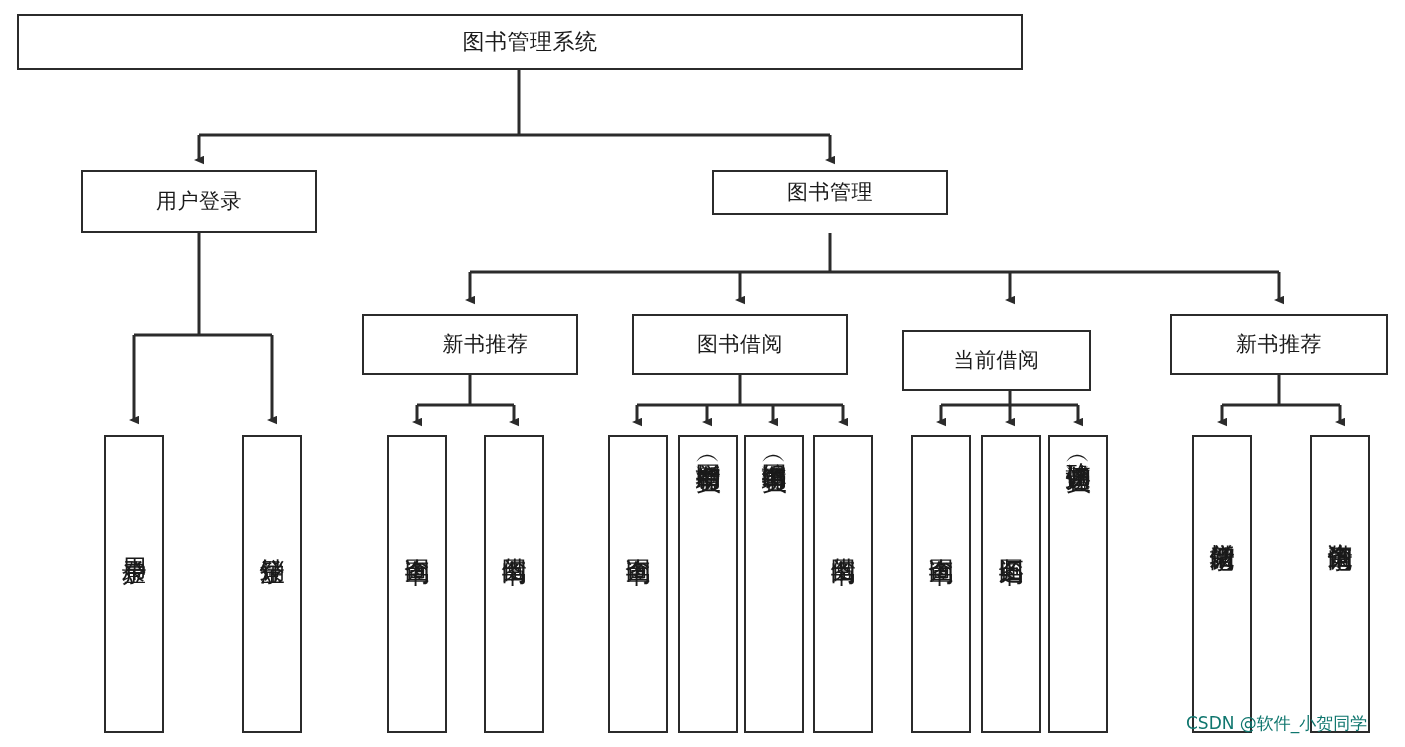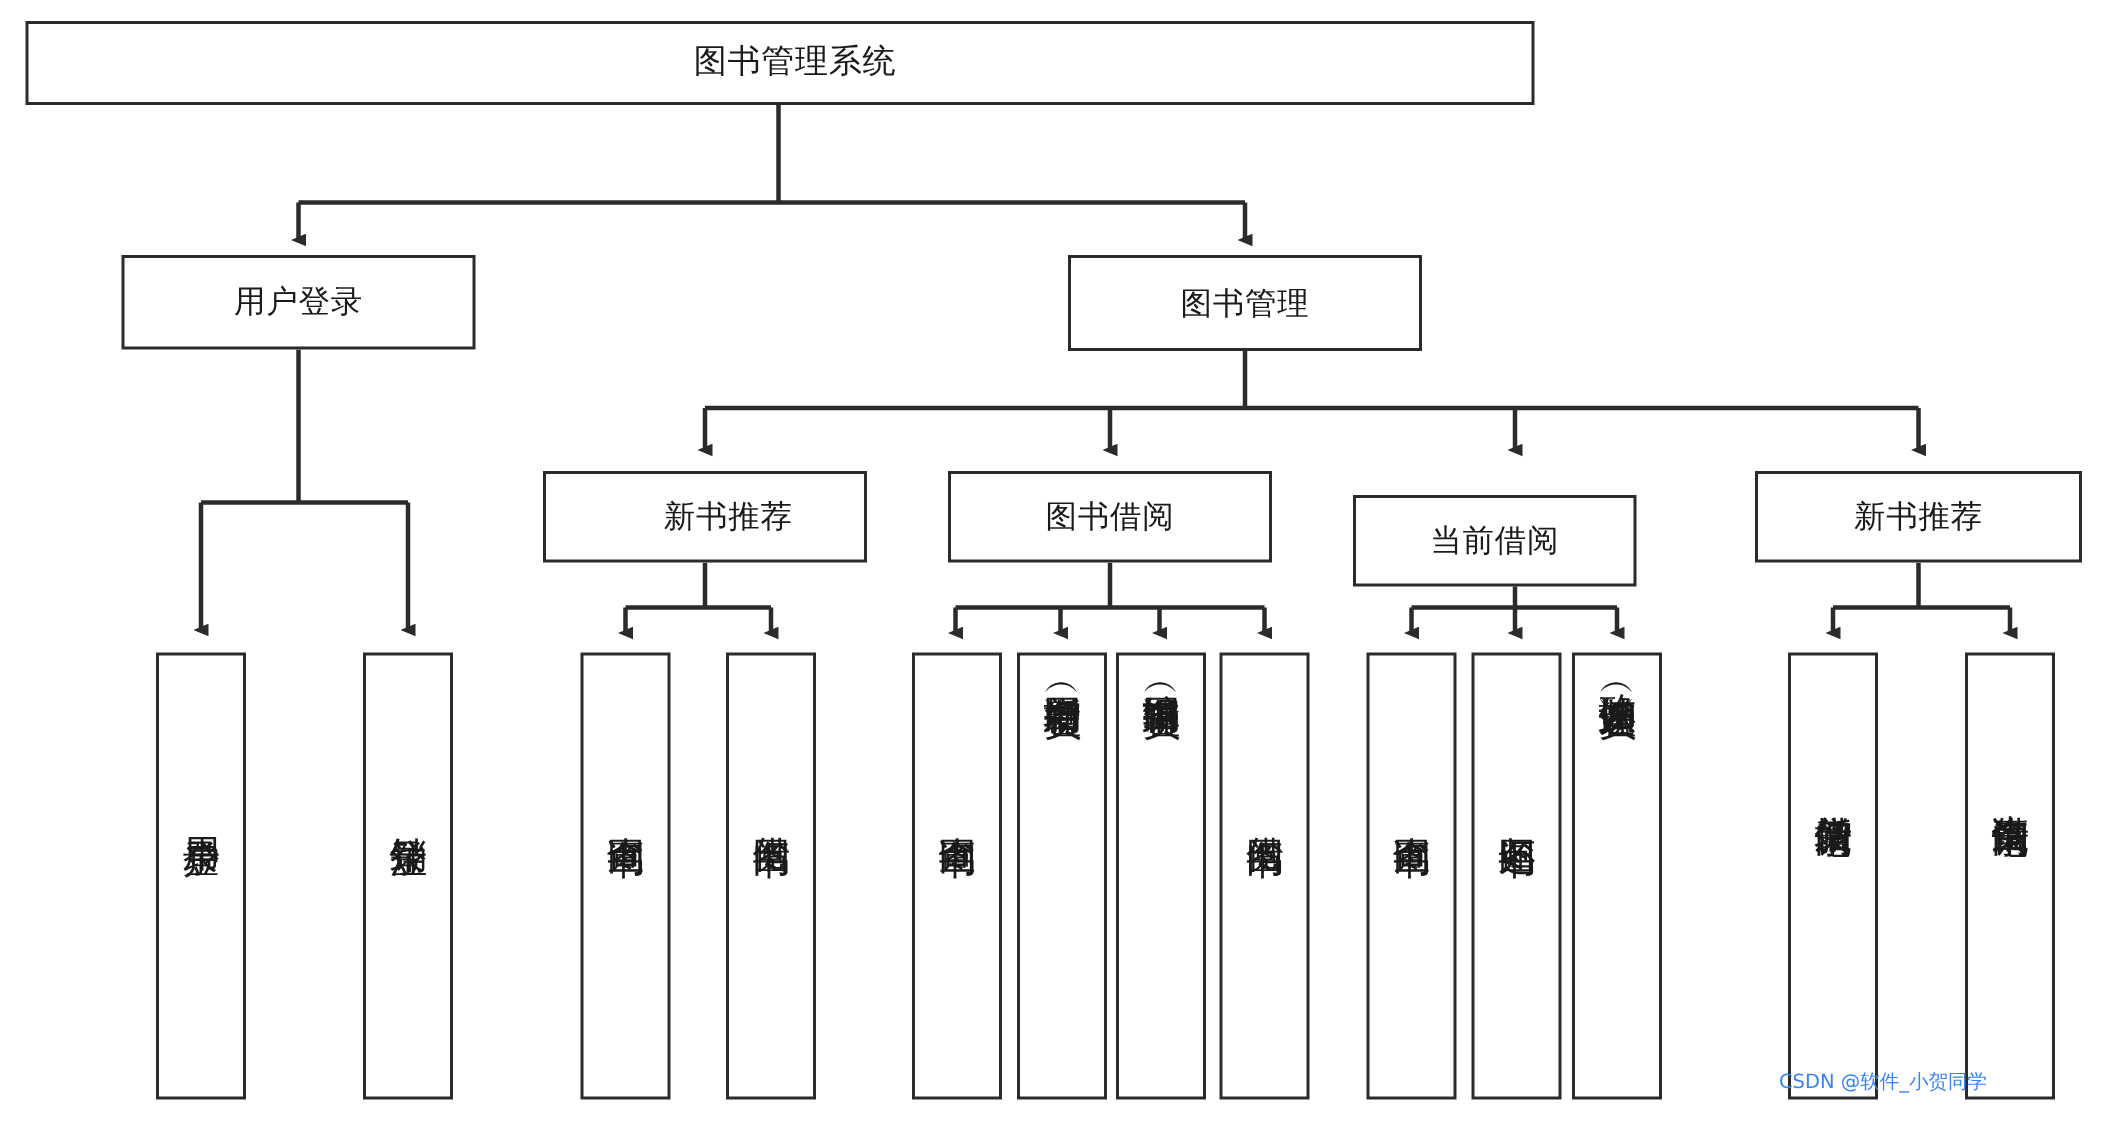--- a/index.html
+++ b/index.html
@@ -66,22 +66,22 @@
   .node.vert.mid .label {
     margin-top: 80px;
   }
   .node.vert.midshort .label {
     margin-top: 95px;
   }
   .watermark {
     position: absolute;
     left: 1186px;
     top: 712px;
-    font-size: 13px;
-    color: #3b82f6;
+    font-size: 17px;
+    color: #0f766e;
     white-space: nowrap;
     font-family: "DejaVu Sans", "Liberation Sans", sans-serif;
   }
 </style>
 </head>
 <body>
 
 <div id="diagram-root">
 
   <svg class="connectors" viewBox="0 0 1405 747" xmlns="http://www.w3.org/2000/svg">
@@ -135,21 +135,21 @@
     </g>
   </svg>
 
   <div class="node horiz root" style="left:17px; top:14px; width:1006px; height:56px;padding-left:20px;">
     <span class="label">图书管理系统</span>
   </div>
 
   <div class="node horiz" style="left:81px; top:170px; width:236px; height:63px;">
     <span class="label">用户登录</span>
   </div>
-  <div class="node horiz" style="left:712px; top:170px; width:236px; height:64px;">
+  <div class="node horiz" style="left:712px; top:170px; width:236px; height:45px;">
     <span class="label">图书管理</span>
   </div>
 
   <div class="node horiz" style="left:362px; top:314px; width:216px; height:61px;padding-left:31px;">
     <span class="label">新书推荐</span>
   </div>
   <div class="node horiz" style="left:632px; top:314px; width:216px; height:61px;">
     <span class="label">图书借阅</span>
   </div>
   <div class="node horiz" style="left:902px; top:330px; width:189px; height:61px;">

